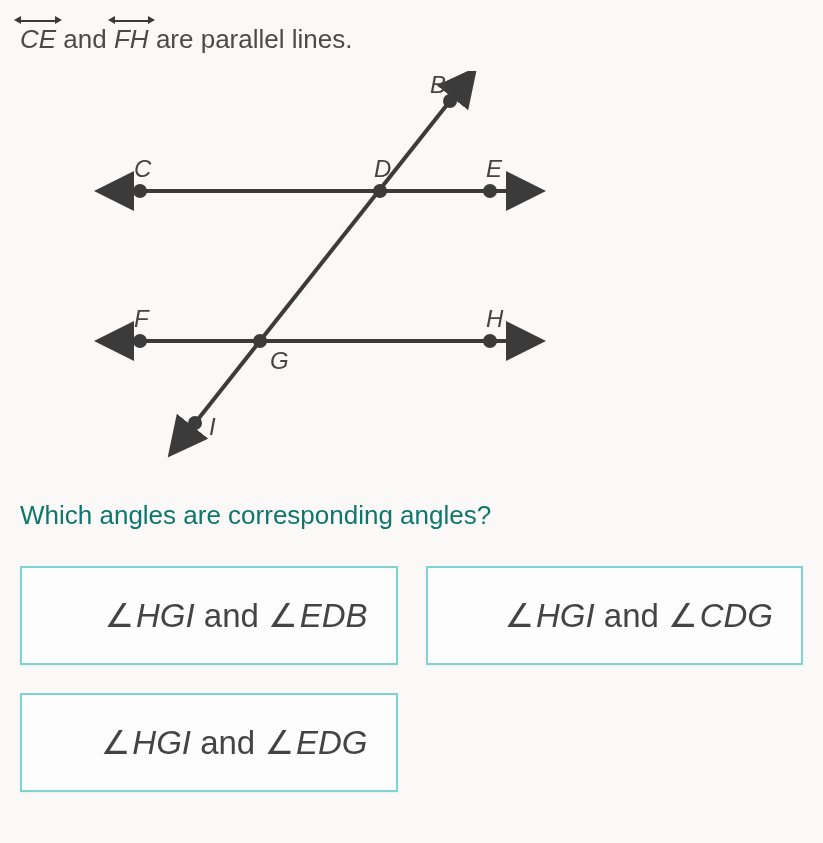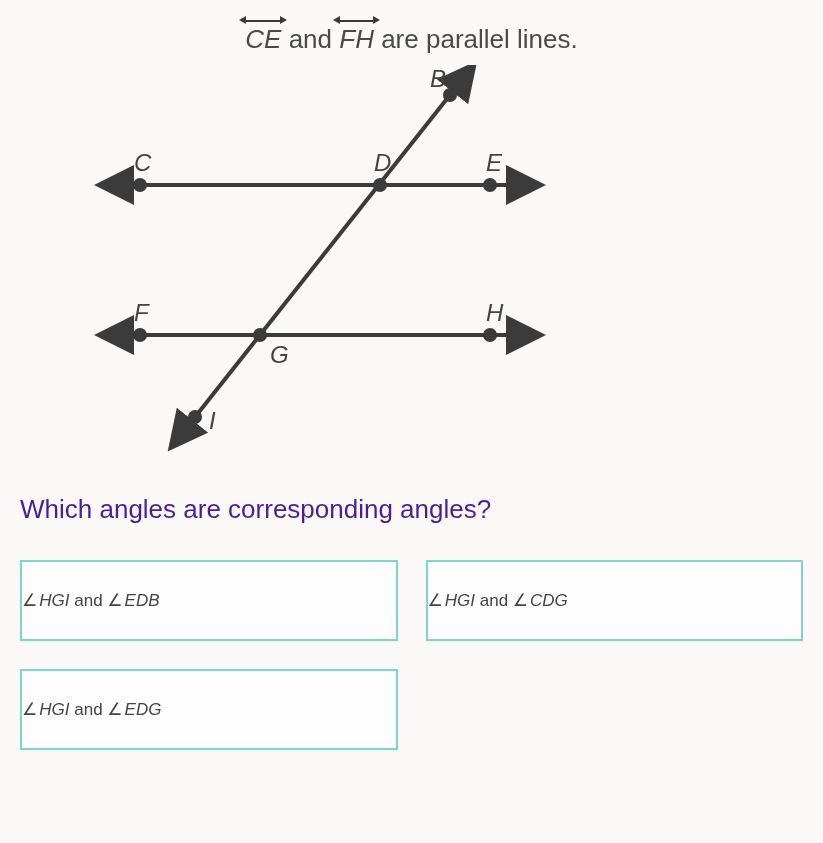--- a/index.html
+++ b/index.html
@@ -7,22 +7,21 @@
     padding: 18px 20px;
     font-family: Arial, Helvetica, sans-serif;
     background: #faf9f8;
     color: #3a3a3a;
     width: 823px;
     box-sizing: border-box;
   }
   .problem-statement {
     font-size: 26px;
     color: #4a4a4a;
-    margin-bottom: 10px;
-    text-align: center;
+    margin-bottom: 16px;
   }
   .line-name {
     font-style: italic;
     position: relative;
     display: inline-block;
     padding-top: 6px;
   }
   .line-name::before {
     content: "";
     position: absolute;
@@ -44,34 +43,34 @@
 
   .diagram-wrap {
     margin: 10px 0 20px 60px;
   }
   svg .line { stroke: #3b3b3b; stroke-width: 4; }
   svg .pt   { fill: #3b3b3b; }
   svg .lbl  { font: italic 24px Arial, sans-serif; fill: #444; }
 
   .question {
     font-size: 26px;
-    color: #4c1d95;
+    color: #0f766e;
     margin: 25px 0 35px 0;
   }
   .options {
     display: grid;
     grid-template-columns: 1fr 1fr;
     gap: 28px 28px;
   }
   .option {
     border: 2px solid #7fd3d3;
     background: #fdfdfd;
-    padding: 28px 0;
-    text-align: left;
-    font-size: 17px;
+    padding: 28px 28px;
+    text-align: right;
+    font-size: 33px;
     color: #444;
     cursor: pointer;
     box-shadow: 0 1px 2px rgba(0,0,0,0.05);
   }
   .angle { font-style: italic; }
   .angle::before { content: "\2220"; font-style: normal; margin-right: 2px; }
 </style>
 </head>
 <body>
 

